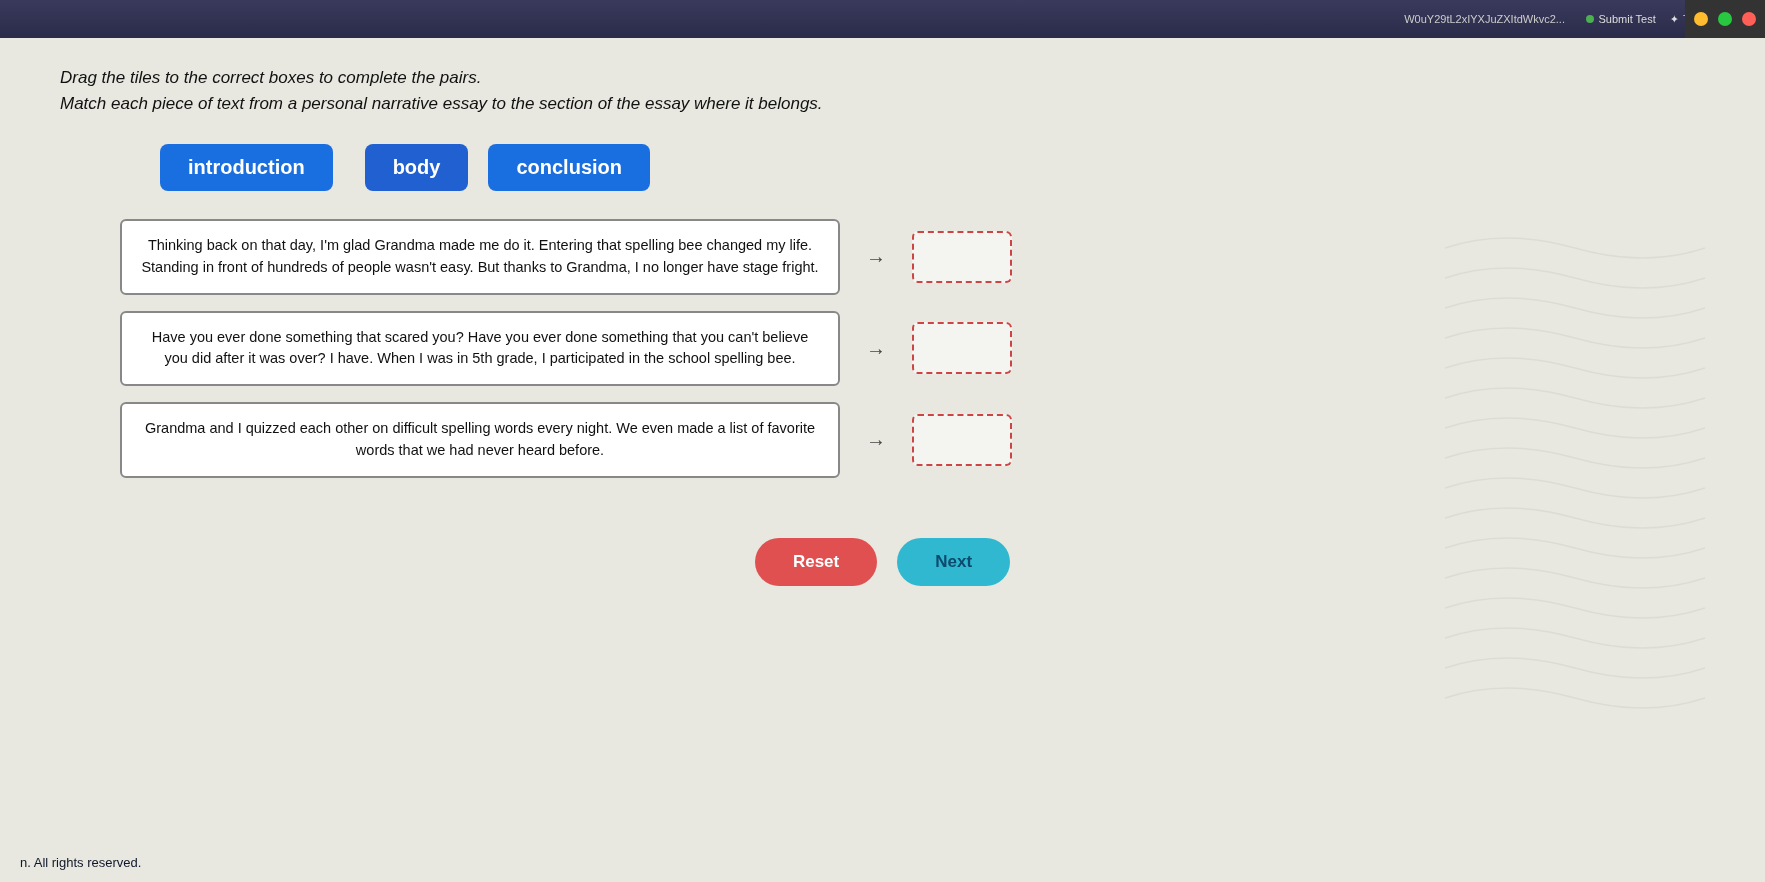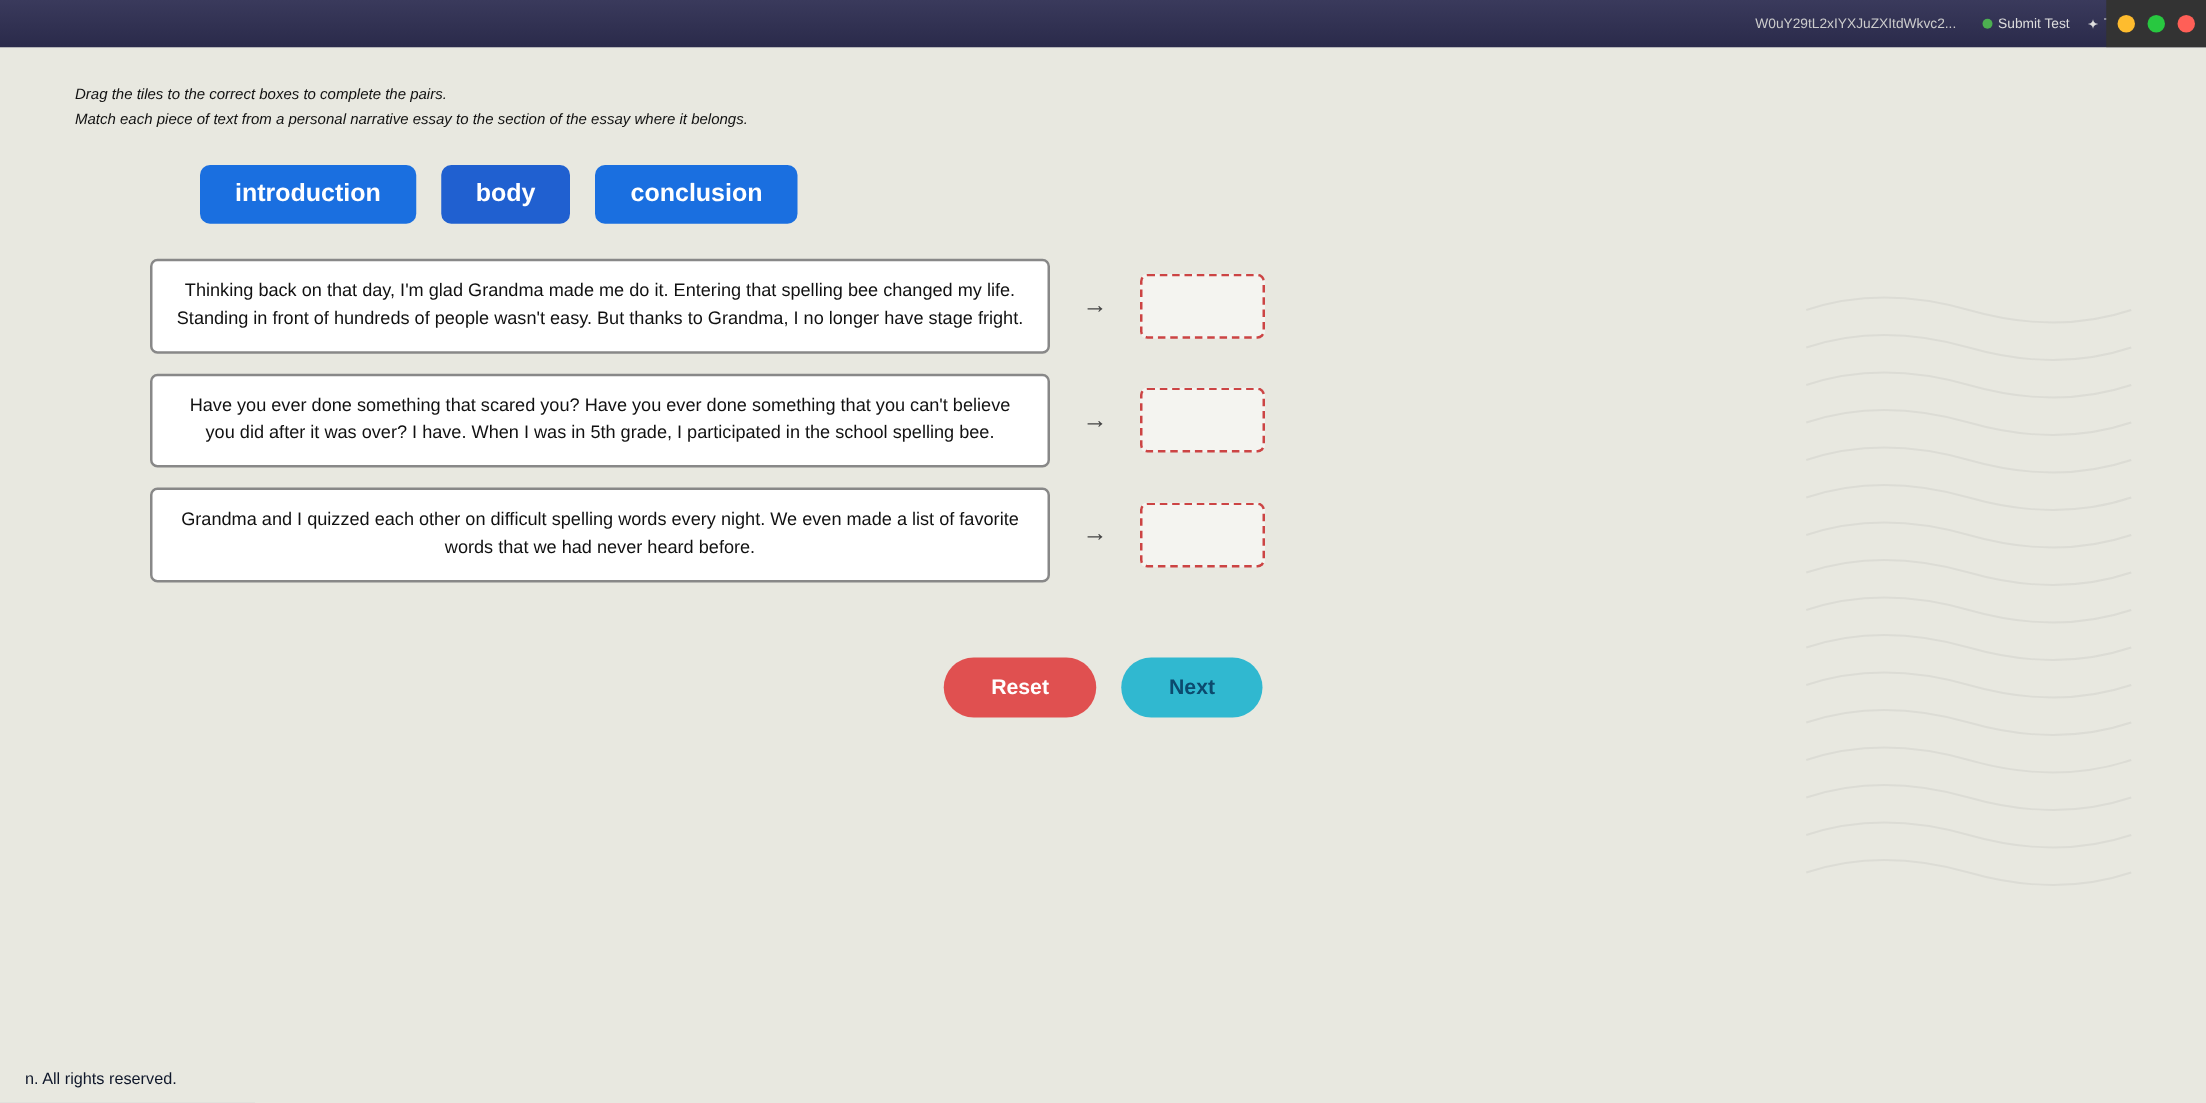--- a/index.html
+++ b/index.html
@@ -64,21 +64,21 @@
       height: calc(100% - 38px);
       position: relative;
       padding: 30px 60px;
     }
 
     .instructions {
       margin-bottom: 30px;
     }
 
     .instruction-line {
-      font-size: 12px;
+      font-size: 17px;
       color: #111;
       margin-bottom: 6px;
       font-style: italic;
     }
 
     
     .category-tiles {
       display: flex;
       gap: 20px;
       margin-left: 100px;
@@ -89,21 +89,21 @@
       padding: 12px 28px;
       border-radius: 8px;
       color: white;
       font-size: 20px;
       font-weight: bold;
       cursor: grab;
       user-select: none;
     }
 
     .tile-introduction { background: #1a6fe0; }
-    .tile-body { background: #2060d0; }
+    .tile-body { background: #2060d0; margin-left: 12px; }
     .tile-conclusion { background: #1a6fe0; }
 
     
     .match-rows {
       display: flex;
       flex-direction: column;
       gap: 16px;
       margin-left: 60px;
       justify-content: flex-end;
     }

